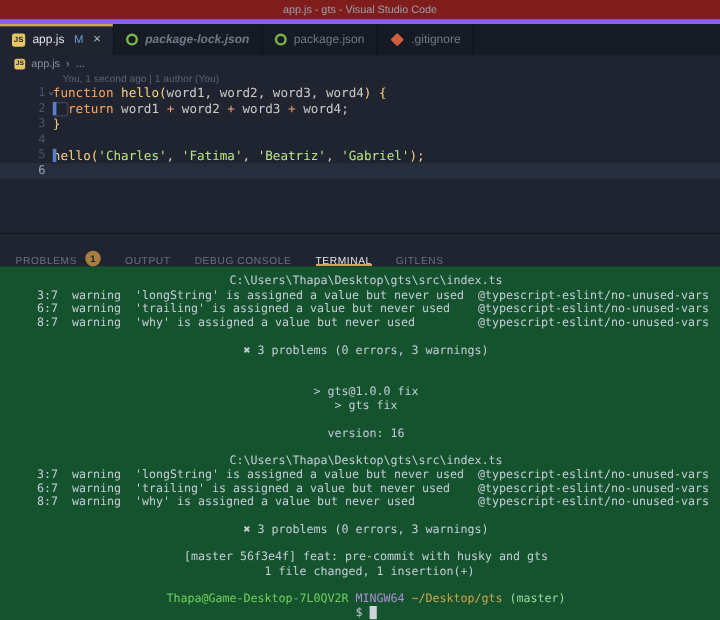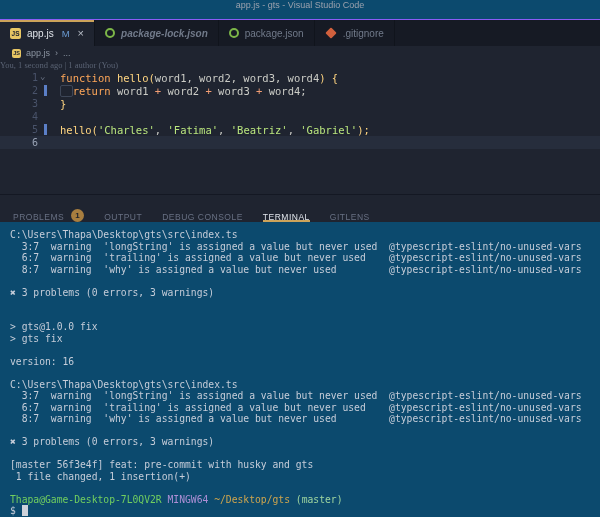--- a/index.html
+++ b/index.html
@@ -1,21 +1,21 @@
 <!DOCTYPE html>
 <html><head>
 <meta charset="utf-8">
 <style>
   * { margin:0; padding:0; box-sizing:border-box; }
   html,body { width:600px; height:517px; overflow:hidden; background:#1f2430;
               font-family:"Liberation Sans", sans-serif; }
 
   
-  .titlebar { height:20px; background:#0c4a6e; display:flex; 
-              justify-content:center; border-bottom:1px solid #8b5cf6; }
+  .titlebar { height:20px; background:#7f1d1d; display:flex; align-items:center;
+              justify-content:center; border-bottom:4px solid #8b5cf6; }
   .titlebar span { font-size:9px; color:#9ba1ad; }
 
   
   .tabbar { height:26px; background:#161a24; display:flex; align-items:stretch; }
   .tab { display:flex; align-items:center; gap:6px; padding:0 10px;
          background:#161a24; border-right:1px solid #10141c; cursor:pointer;
          font-size:10px; color:#717a8a; position:relative; }
   .tab.active { background:#1f2430; color:#dfe3e8; }
   .tab.active::before { content:""; position:absolute; left:0; top:0; right:0;
          height:2px; background:#cda35a; }
@@ -31,50 +31,50 @@
             border-radius:1px; margin:0 2px; }
 
   
   .breadcrumb { height:14px; background:#1f2430; display:flex; align-items:center;
                 gap:5px; padding-left:12px; font-size:9px; color:#8a93a0; }
   .breadcrumb .ic-js { width:9px; height:9px; font-size:5.5px; }
 
   
   .editor { height:134px; background:#1f2430; position:relative;
             font-family:"DejaVu Sans Mono", monospace; }
-  .codelens { height:11px; font-size:8.5px; color:#5a6374;
-              font-family:Liberation Serif, serif; }
+  .codelens { margin-left:52px; height:11px; font-size:8.5px; color:#5a6374;
+              font-family:Liberation Sans, sans-serif; }
   .code-row { height:13px; display:flex; align-items:center; position:relative; }
   .code-row.current { background:#262d3c; }
   .lnum { width:38px; text-align:right; font-size:10px; color:#49536a; flex:0 0 38px; }
   .code-row.current .lnum { color:#99a3b5; }
   .fold { position:absolute; left:40px; top:0; font-size:9px; color:#707a8c; }
   .gitbar { position:absolute; left:44px; top:1px; width:3px; height:11px;
             background:#5b7fc7; }
-  .codetext { margin-left:22px; font-size:10.5px; white-space:pre; }
+  .codetext { margin-left:6px; font-size:10.5px; white-space:pre; }
   .tok-fg { color:#cbccc6; }
   .tok-keyword { color:#ffa759; }
   .tok-func { color:#ffd580; }
   .tok-brace { color:#ffd580; }
   .tok-string { color:#bae67e; }
   .tok-op { color:#f29e74; }
   .tok-boxed { outline:1px solid #3d4657; outline-offset:-1px; border-radius:2px; }
 
   
   .panelheader { height:28px; border-top:1px solid #141823; background:#1f2430;
                  display:flex; align-items:center; gap:20px; padding-left:13px; }
   .ptab { font-size:8.5px; letter-spacing:0.5px; color:#687083; cursor:pointer;
           display:flex; align-items:flex-end; height:100%; padding-top:2px; }
   .ptab.active { color:#e2e6ec; box-shadow:inset 0 -2px 0 #cda35a; }
   .pbadge { min-width:13px; height:13px; border-radius:50%; background:#a87e3f;
             color:#1d212b; font-size:8px; font-weight:bold; display:inline-flex;
             align-items:center; justify-content:center; margin-left:7px; }
 
   
-  .terminal { height:295px; background:#0c4a6e; padding:7px 0 16px 10px; cursor:text; }
+  .terminal { height:295px; background:#14532d; padding:7px 0 16px 10px; cursor:text;text-align:center; }
   .tline { height:11.5px; line-height:11.5px; font-family:"DejaVu Sans Mono", monospace;
            font-size:9.7px; white-space:pre; }
   .tc-fg { color:#c6cdd9; }
   .tc-green { color:#72cf5f; }
   .tc-magenta { color:#ae8fd6; }
   .tc-gold { color:#cea54e; }
   .tc-branch { color:#9fd6a0; }
   .tc-cursor { background:#cfd3da; color:#cfd3da; }
 </style>
 </head>

